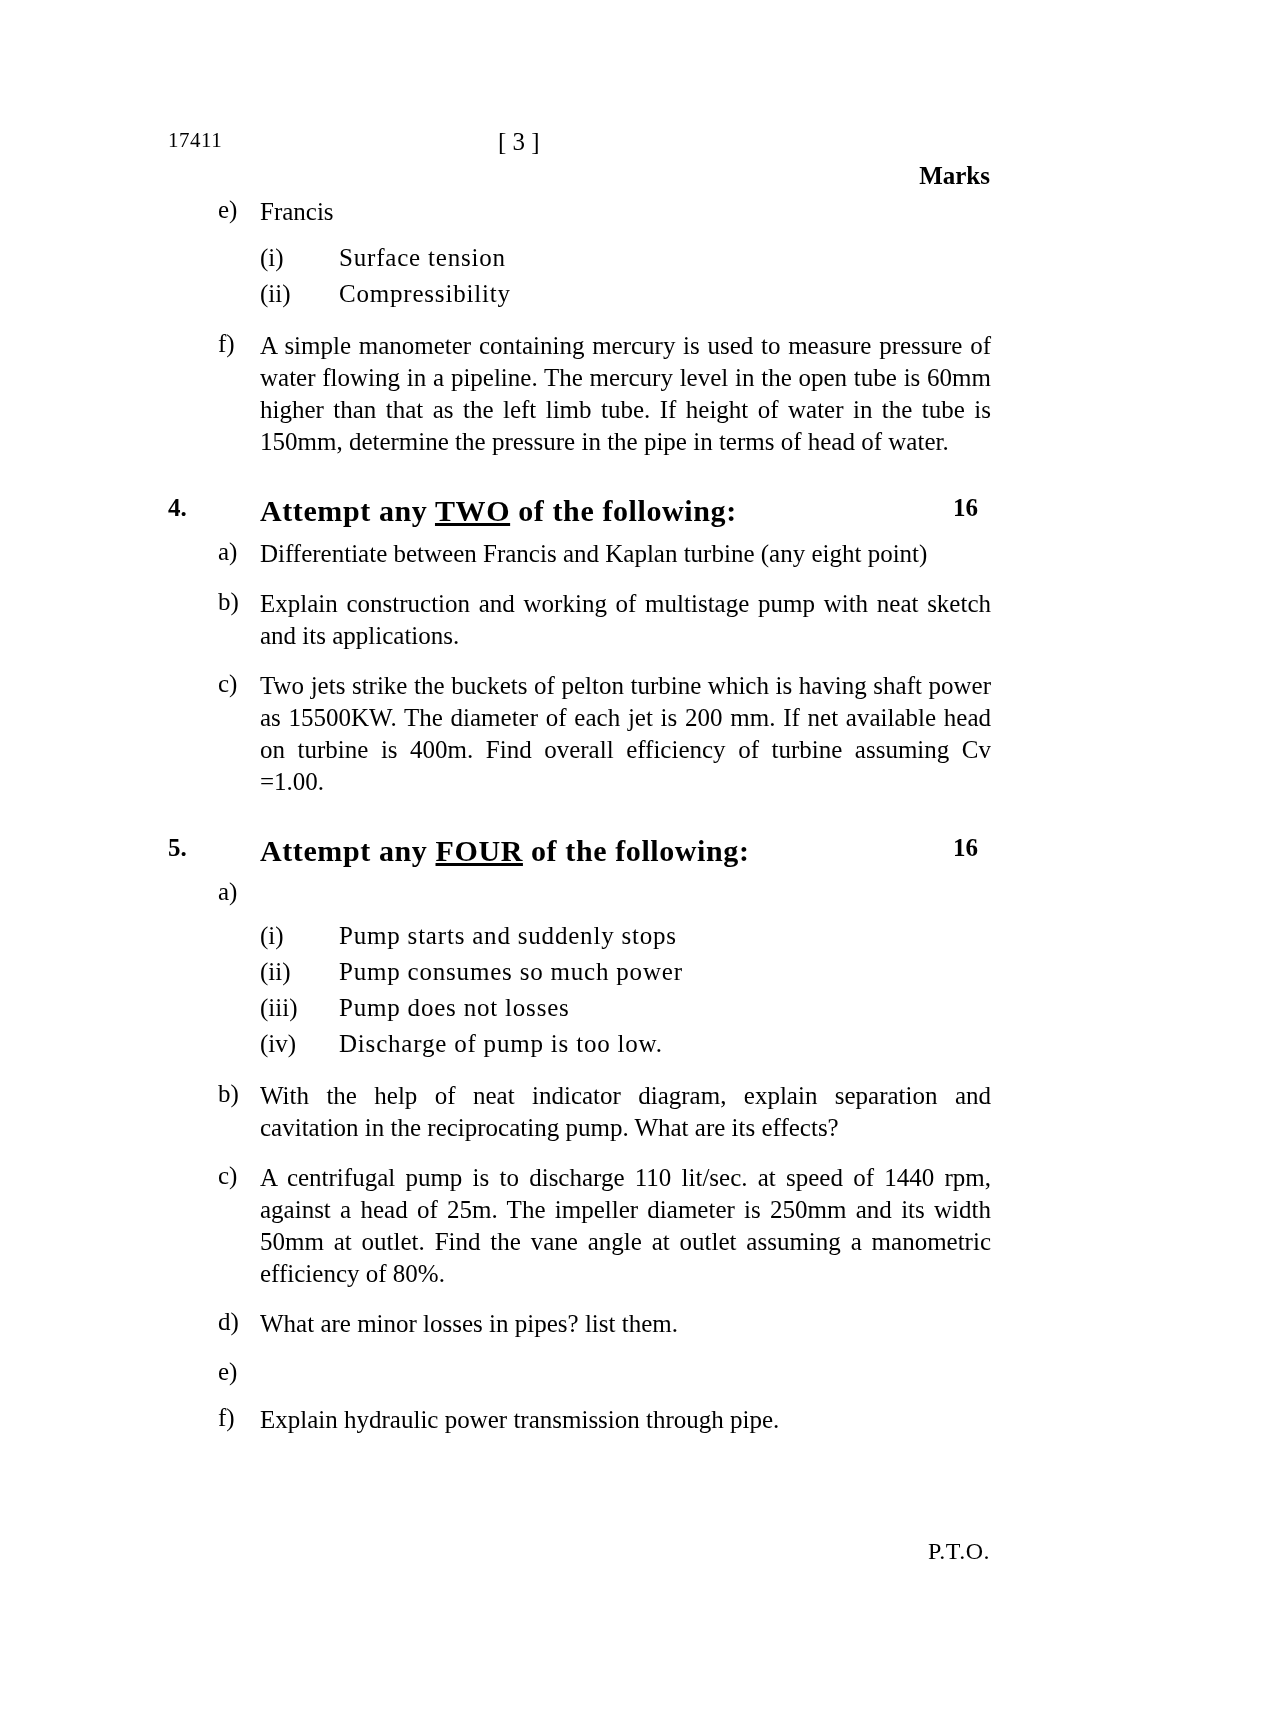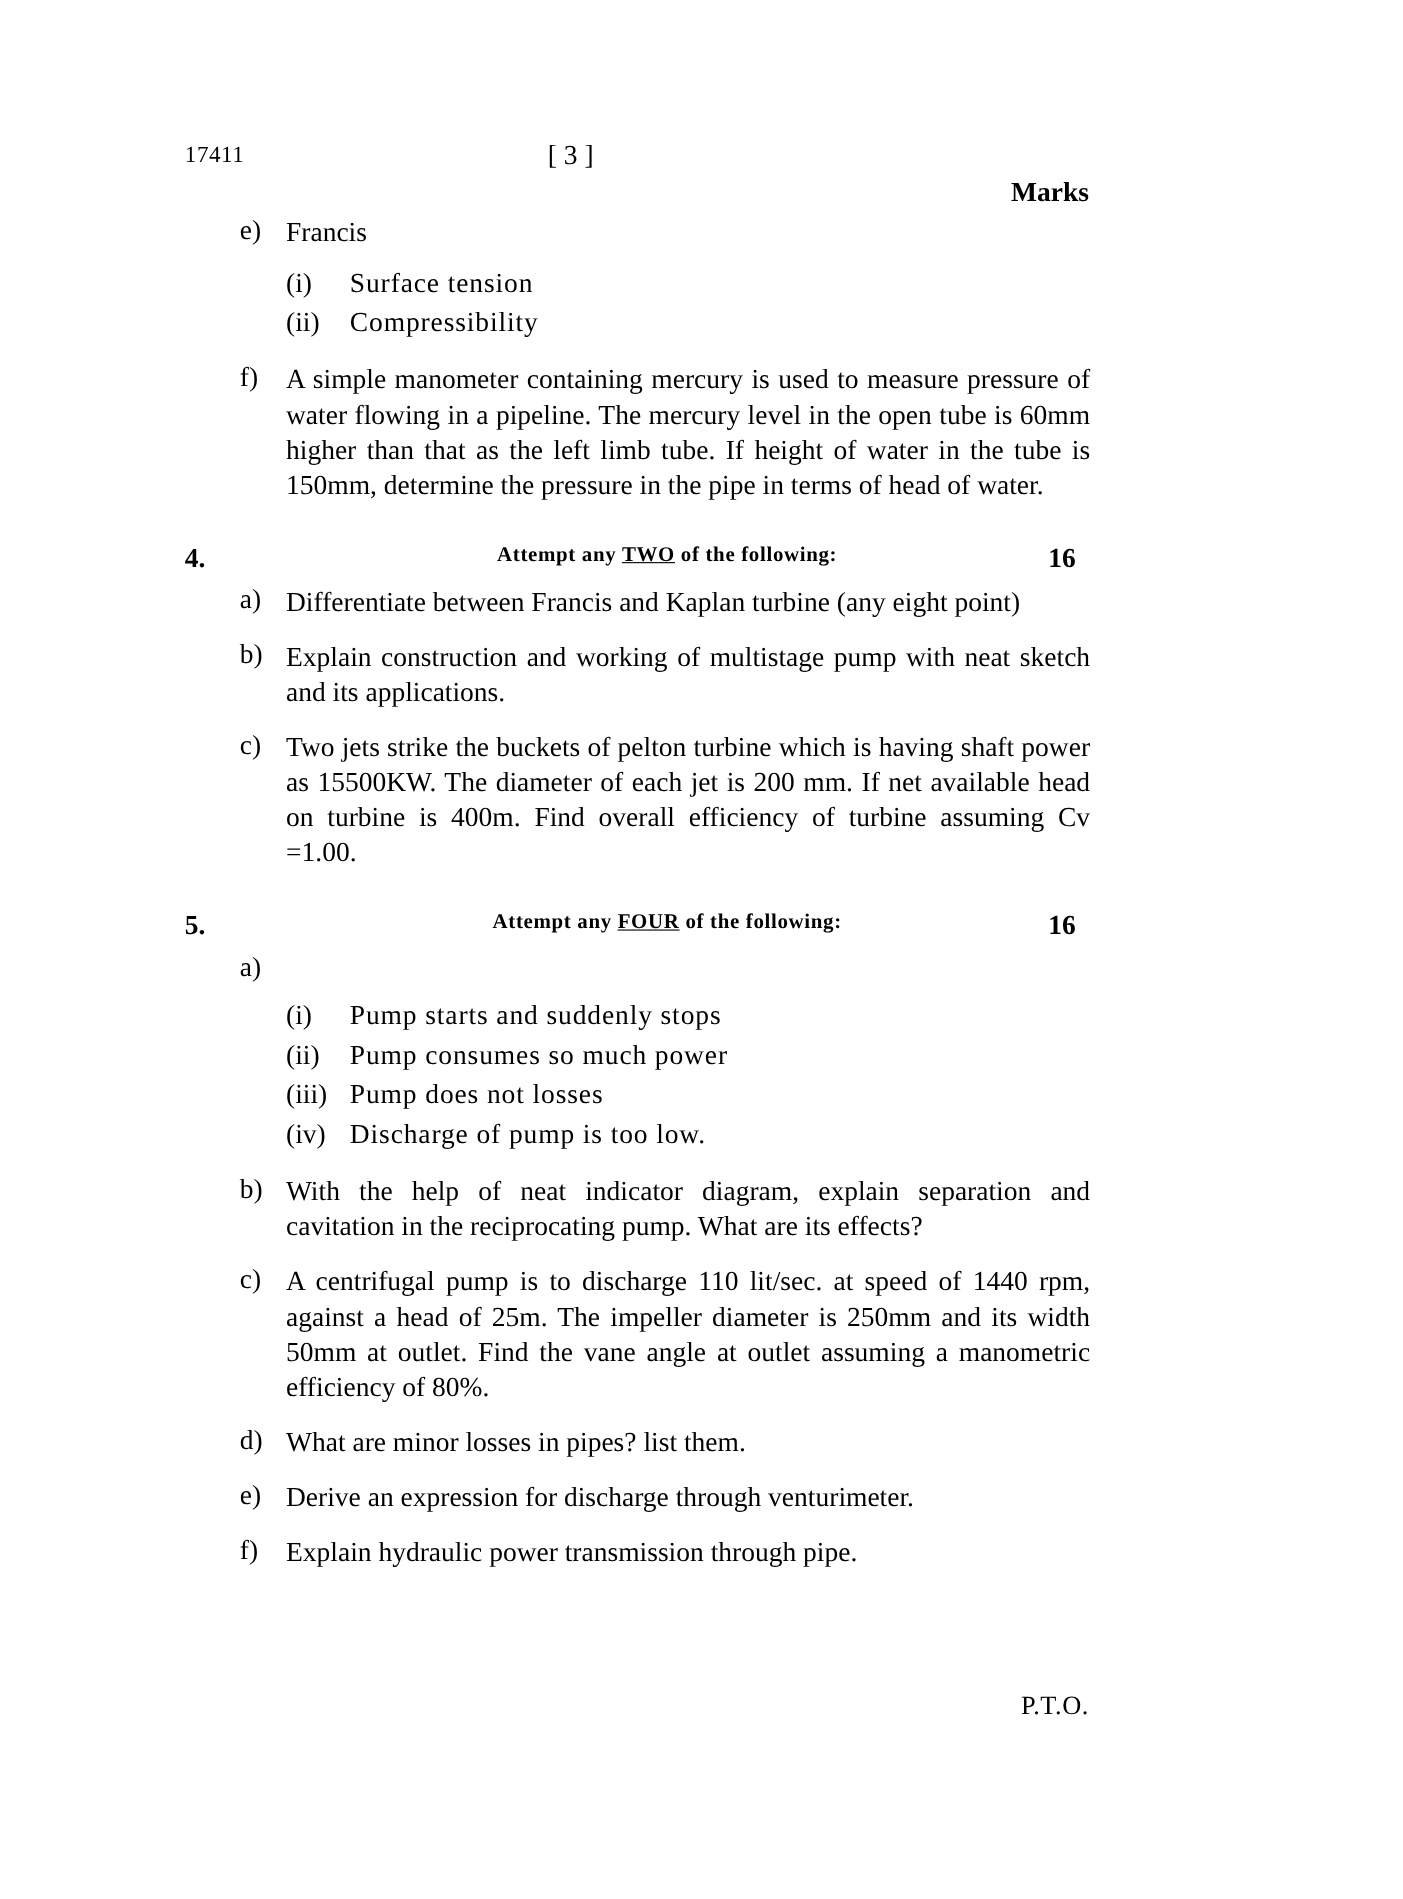--- a/index.html
+++ b/index.html
@@ -69,24 +69,23 @@
     margin-bottom: 10px;
   }
   .q-num {
     width: 92px;
     flex: 0 0 92px;
     font-size: 25px;
     font-weight: bold;
   }
   .q-text {
     flex: 1 1 auto;
-    font-size: 19px;
+    font-size: 30px;
     font-weight: bold;
     letter-spacing: 0.6px;
-    text-align: center;
   }
   .q-marks {
     flex: 0 0 40px;
     text-align: left;
     font-size: 25px;
     font-weight: bold;
   }
   .alpha {
     width: 42px;
     flex: 0 0 42px;
@@ -110,20 +109,21 @@
   .roman {
     width: 58px;
     flex: 0 0 58px;
     font-size: 25px;
     padding-left: 92px;
   }
   .roman-text {
     flex: 1 1 auto;
     font-size: 25px;
     letter-spacing: 0.8px;
+    margin-left: 21px;
   }
   .item-gap { margin-bottom: 18px; }
   .u { text-decoration: underline; }
   .nowrap-just {
     text-align: justify;
     text-align-last: left;
   }
   .pto {
     position: absolute;
     left: 168px;
@@ -244,21 +244,20 @@
         <div class="alpha-text nowrap-just">A centrifugal pump is to discharge 110 lit/sec. at speed of 1440 rpm, against a head of 25m. The impeller diameter is 250mm and its width 50mm at outlet. Find the vane angle at outlet assuming a manometric efficiency of 80%.</div>
       </div>
 
       <div class="row item-gap">
         <div class="alpha">d)</div>
         <div class="alpha-text">What are minor losses in pipes? list them.</div>
       </div>
 
       <div class="row item-gap">
         <div class="alpha">e)</div>
-        <div class="alpha-text">Derive an expression for discharge through venturimeter.</div>
       </div>
 
       <div class="row">
         <div class="alpha">f)</div>
         <div class="alpha-text">Explain hydraulic power transmission through pipe.</div>
       </div>
     </div>
 
   </div>
 

